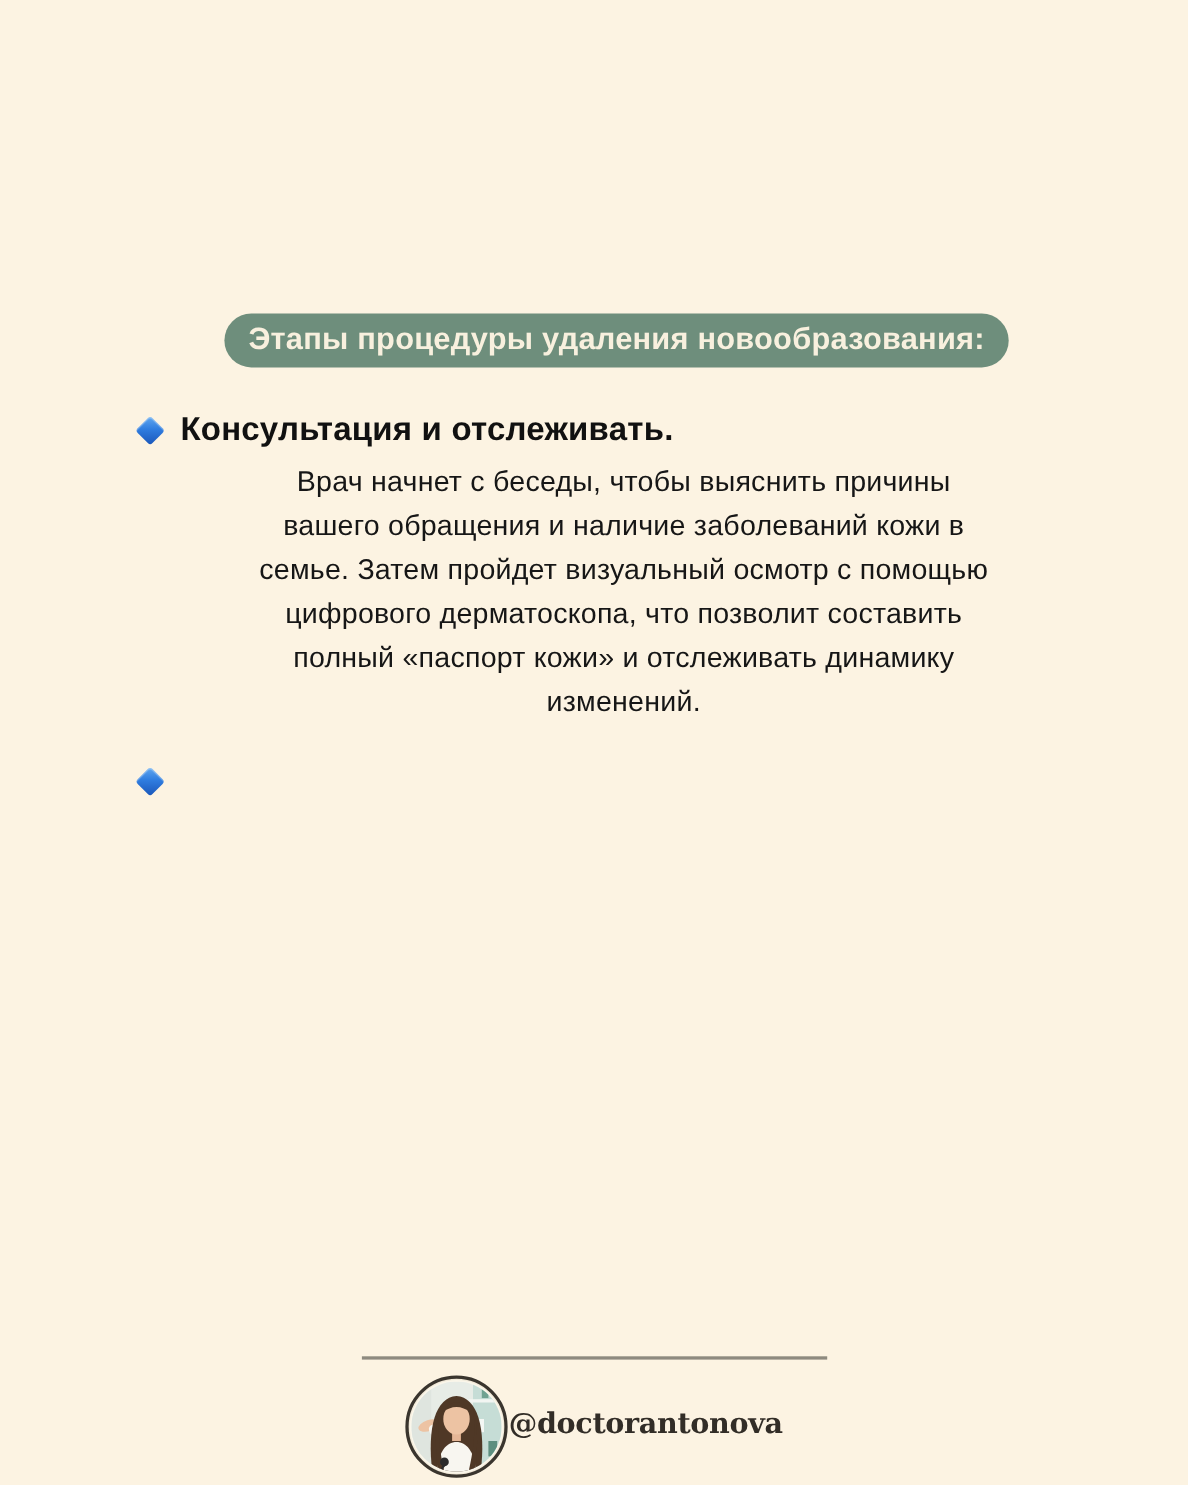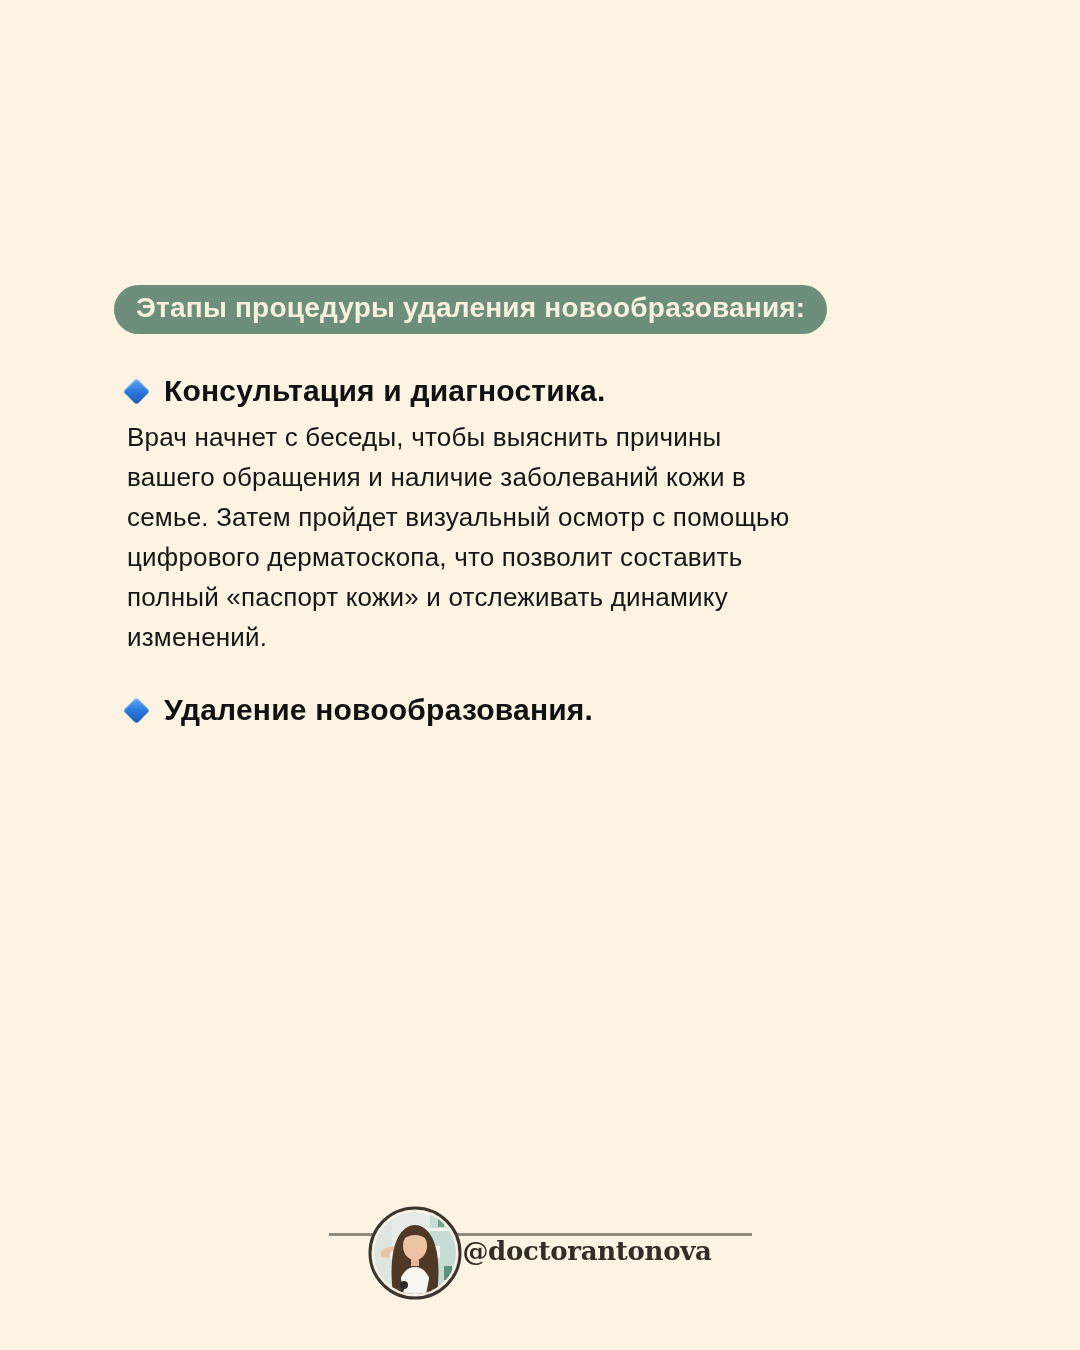--- a/index.html
+++ b/index.html
@@ -3,20 +3,21 @@
 <meta charset="utf-8">
 <style>
   html, body { margin: 0; padding: 0; }
   .page {
     position: relative;
     width: 1080px;
     height: 1350px;
     background: #fcf3e2;
     font-family: "Liberation Sans", sans-serif;
     overflow: hidden;
+    text-align: center;
   }
   .content {
     position: absolute;
     left: 127px;
     top: 285px;
     width: 880px;
   }
   .badge {
     display: inline-block;
     margin-left: -13px;
@@ -66,21 +67,21 @@
     left: 329px;
     top: 1233px;
     width: 423px;
     height: 3px;
     background: #8e8a7f;
   }
   .author-row {
     position: absolute;
     left: 0;
     right: 0;
-    top: 1206px;
+    top: 1250px;
     display: flex;
     justify-content: center;
     align-items: center;
   }
   .avatar { width: 94px; height: 94px; display: block; }
   .handle {
     font-family: "DejaVu Serif", serif;
     font-weight: bold;
     font-size: 26px;
     color: #322d27;
@@ -95,34 +96,33 @@
 
   <div class="content">
 
     <div class="badge">
       <span>Этапы процедуры удаления новообразования:</span>
     </div>
 
     <section class="block">
       <div class="title-row">
         <span class="diamond"></span>
-        <h2 class="block-title">Консультация и диагностика.</h2>
+        <h2 class="block-title">Консультация и отслеживать.</h2>
       </div>
       <p class="block-body">Врач начнет с беседы, чтобы выяснить причины
 вашего обращения и наличие заболеваний кожи в
 семье. Затем пройдет визуальный осмотр с помощью
 цифрового дерматоскопа, что позволит составить
 полный «паспорт кожи» и отслеживать динамику
 изменений.</p>
     </section>
 
     <section class="block second">
       <div class="title-row">
         <span class="diamond"></span>
-        <h2 class="block-title">Удаление новообразования.</h2>
       </div>
     </section>
 
   </div>
 
   <div class="divider"></div>
 
   <div class="author-row">
     <span>
       <svg class="avatar" viewBox="0 0 94 94" aria-hidden="true">

